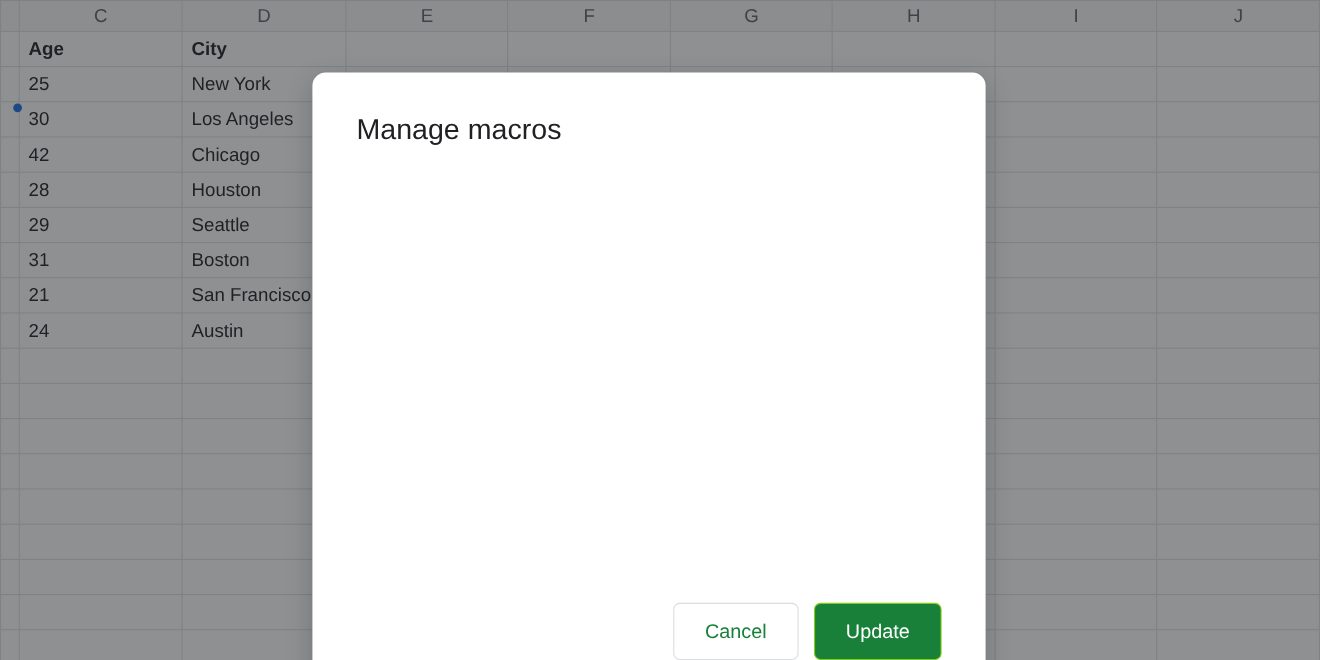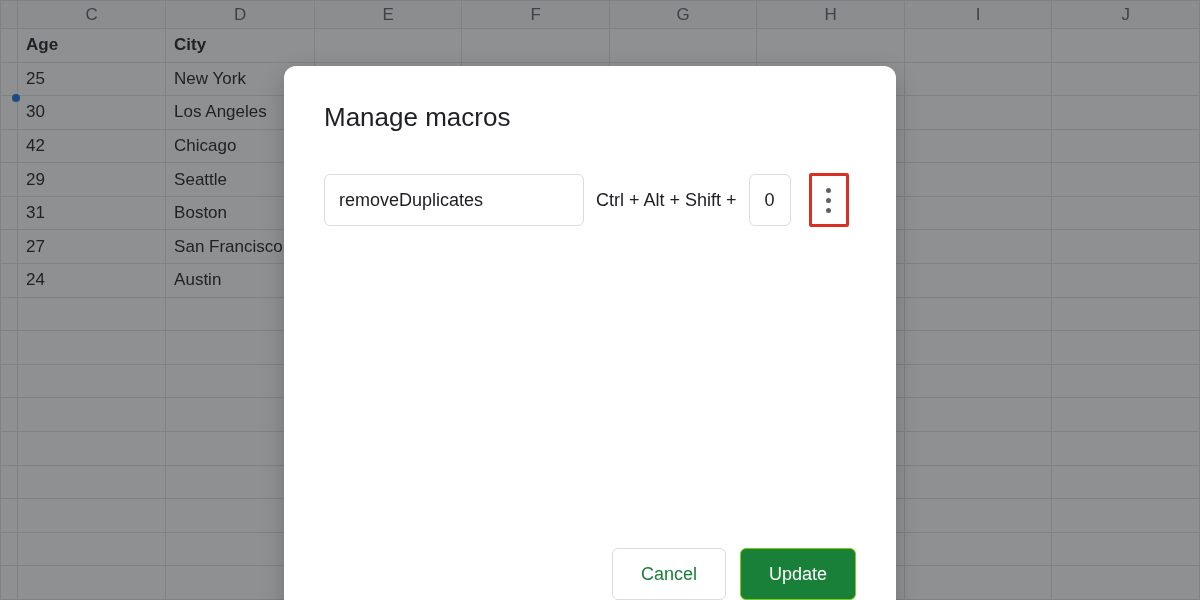--- a/index.html
+++ b/index.html
@@ -219,20 +219,31 @@
       <td>Chicago</td>
       <td></td>
         <td></td>
         <td></td>
         <td></td>
         <td></td>
         <td></td>
     </tr>
     <tr>
       <td class="edge-col"></td>
+      <td>28</td>
+      <td>Houston</td>
+      <td></td>
+        <td></td>
+        <td></td>
+        <td></td>
+        <td></td>
+        <td></td>
+    </tr>
+    <tr>
+      <td class="edge-col"></td>
       <td>29</td>
       <td>Seattle</td>
       <td></td>
         <td></td>
         <td></td>
         <td></td>
         <td></td>
         <td></td>
     </tr>
     <tr>
@@ -241,21 +252,21 @@
       <td>Boston</td>
       <td></td>
         <td></td>
         <td></td>
         <td></td>
         <td></td>
         <td></td>
     </tr>
     <tr>
       <td class="edge-col"></td>
-      <td>27</td>
+      <td>21</td>
       <td>San Francisco</td>
       <td></td>
         <td></td>
         <td></td>
         <td></td>
         <td></td>
         <td></td>
     </tr>
     <tr>
       <td class="edge-col"></td>
@@ -369,29 +380,17 @@
       </tr>
   </tbody>
 </table>
 
 <div class="selected-corner"></div>
 
 <div class="overlay"></div>
 
 <div class="dialog">
   <div class="dialog-title">Manage macros</div>
-  <div class="macro-row">
-    <input class="macro-name-input" type="text" value="removeDuplicates" style="">
-    <span class="shortcut-label">Ctrl + Alt + Shift +</span>
-    <input class="shortcut-key-input" type="text" value="0" style="">
-    <div class="more-button">
-      <div class="more-dots">
-        <span></span>
-          <span></span>
-          <span></span>
-      </div>
-    </div>
-  </div>
   <div class="dialog-footer">
     <button class="btn btn-cancel">Cancel</button>
     <button class="btn btn-update">Update</button>
   </div>
 </div>
 
 </body></html>

